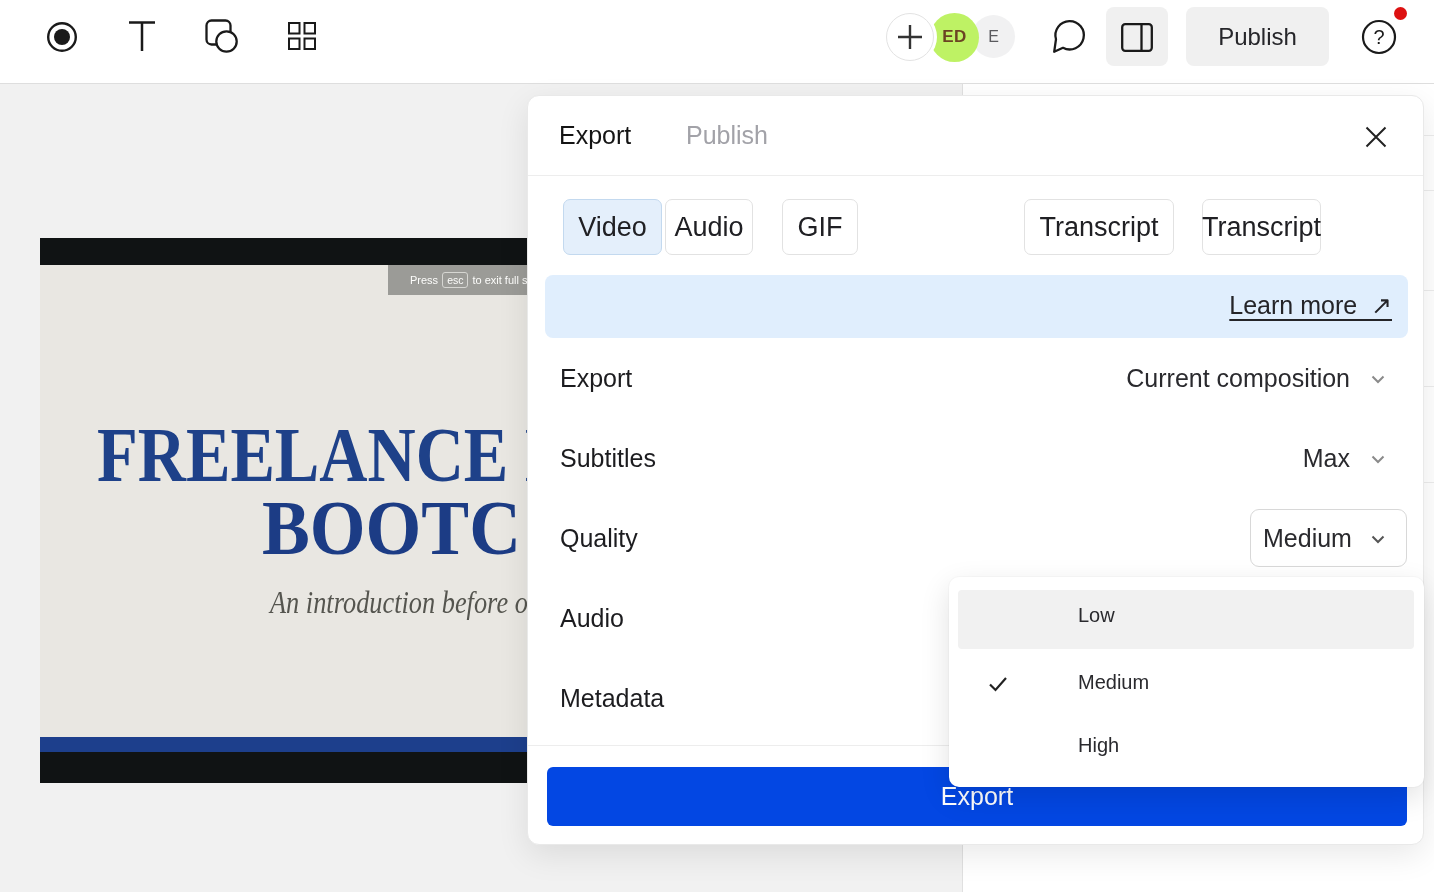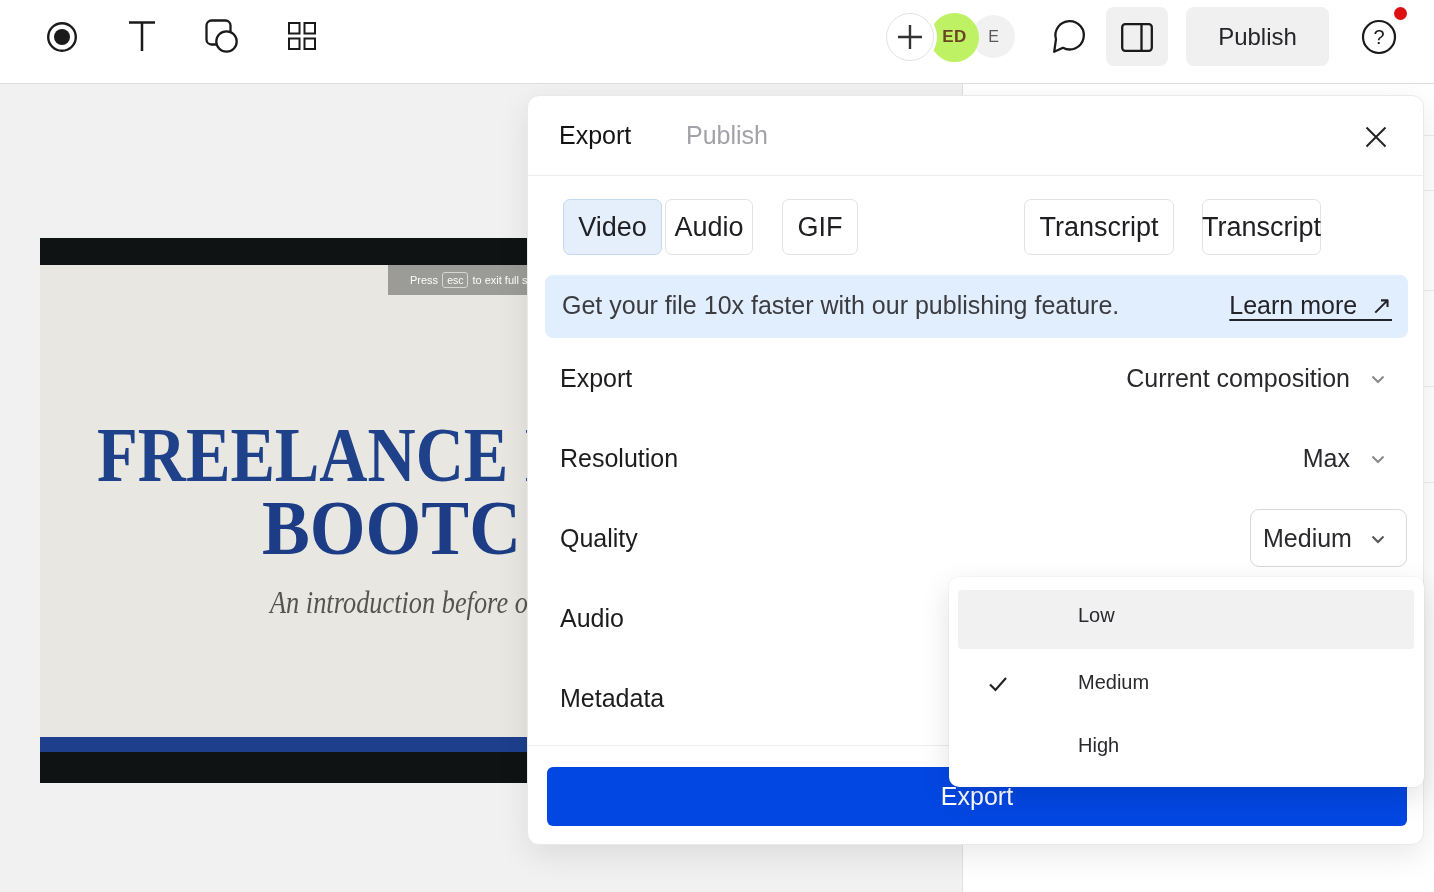--- a/index.html
+++ b/index.html
@@ -171,31 +171,30 @@
   </svg>
   <div id="mdiv1"></div>
 
   <div class="tab" id="tab-video">Video</div>
   <div class="tab" id="tab-audio">Audio</div>
   <div class="tab" id="tab-gif">GIF</div>
   <div class="tab" id="tab-transcript">Transcript</div>
   <div class="tab" id="tab-subtitles">Transcript</div>
 
   <div id="banner">
-    <div id="banner-text">Get your file 10x faster with our publishing feature.</div>
     <div id="learnmore">Learn more&nbsp; ↗</div>
   </div>
 
   <div class="rowlabel" style="top:268px">Export</div>
   <div class="rowval" style="right:73px; top:268px">Current composition</div>
   <svg class="chev" style="left:842px; top:275px" viewBox="0 0 16 16">
     <path d="M2.5 5.5 L8 11 L13.5 5.5" fill="none" stroke="#8a8a8a" stroke-width="2"></path>
   </svg>
 
-  <div class="rowlabel" style="top:348px">Resolution</div>
+  <div class="rowlabel" style="top:348px">Subtitles</div>
   <div class="rowval" style="right:73px; top:348px">Max</div>
   <svg class="chev" style="left:842px; top:355px" viewBox="0 0 16 16">
     <path d="M2.5 5.5 L8 11 L13.5 5.5" fill="none" stroke="#8a8a8a" stroke-width="2"></path>
   </svg>
 
   <div class="rowlabel" style="top:428px">Quality</div>
   <div id="qualbtn"></div>
   <div class="rowval" style="left:735px; top:428px">Medium</div>
   <svg class="chev" style="left:842px; top:435px" viewBox="0 0 16 16">
     <path d="M2.5 5.5 L8 11 L13.5 5.5" fill="none" stroke="#555" stroke-width="2"></path>

